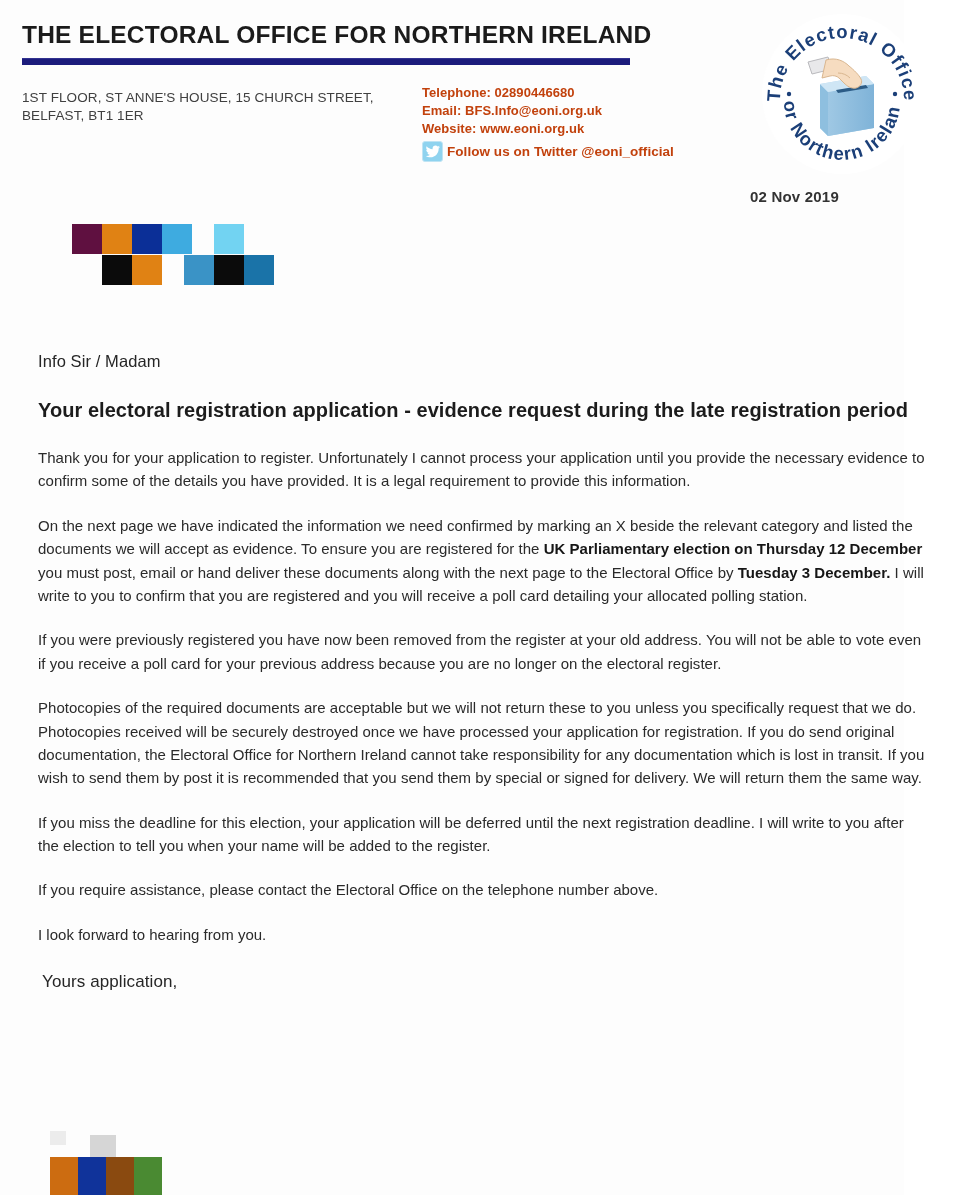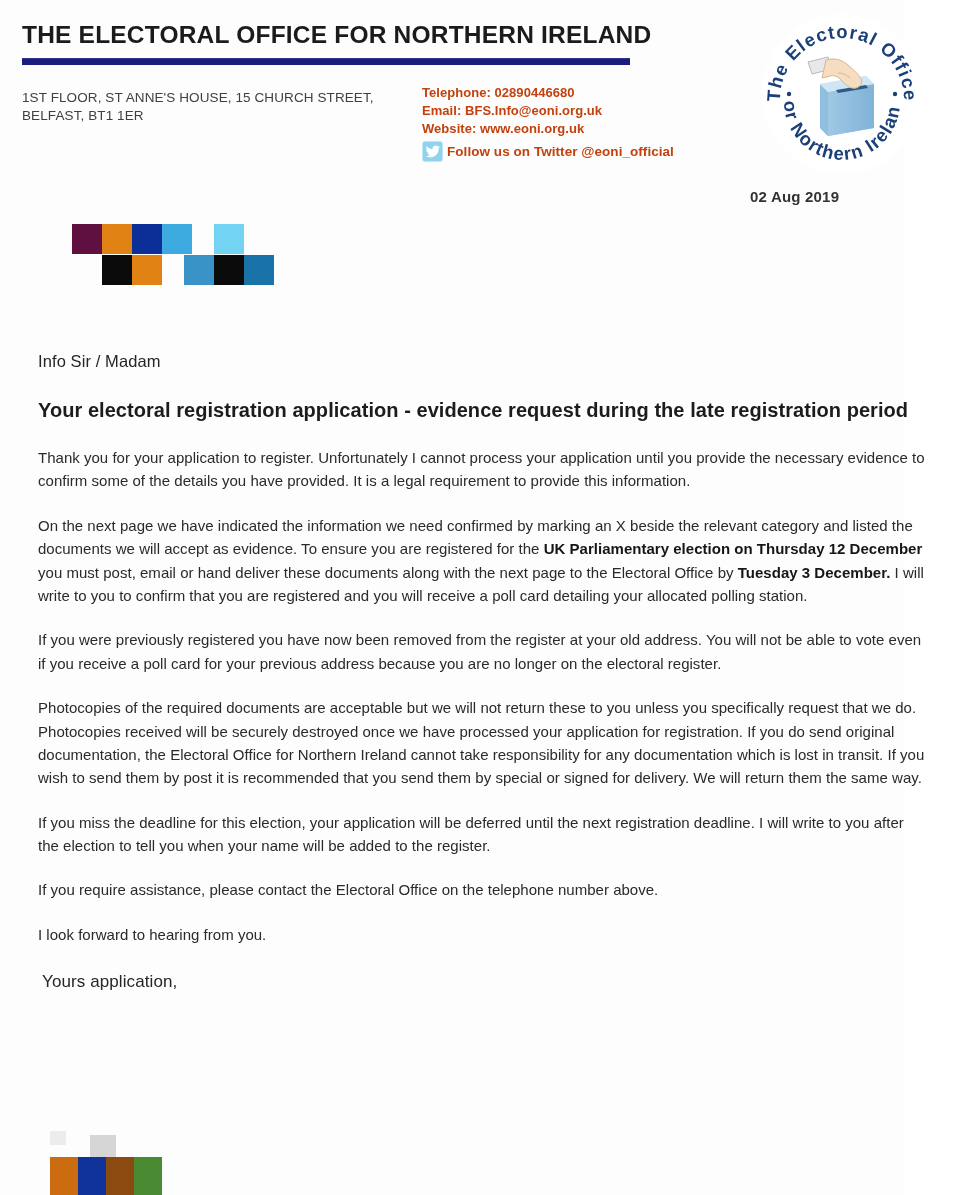--- a/index.html
+++ b/index.html
@@ -245,21 +245,21 @@
       <polygon points="62,74 108,66 116,74 70,82" fill="#cfe6f5"></polygon>
 
       <polygon points="78,80 108,75 110,78 80,83" fill="#2c5c86"></polygon>
 
       <path d="M50,52 l20,-5 4,12 -20,5 z" fill="#e8e8ea" stroke="#b9b9bd" stroke-width="1"></path>
       <path d="M68,50 c10,-3 18,1 23,6 c5,4 10,9 12,13 c2,4 -1,8 -5,9 c-5,1 -9,-2 -12,-5 l-5,-5 c-2,-2 -6,-3 -9,-2 l-8,2 z" fill="#f6dcc0" stroke="#d9b68f" stroke-width="1"></path>
       <path d="M80,63 c5,0 9,2 12,5" fill="none" stroke="#d9b68f" stroke-width="1"></path>
     </svg>
   </div>
 
-  <div class="date">02 Aug 2019</div>
+  <div class="date">02 Nov 2019</div>
 
   <div class="mosaic">
       <div class="sq" style="left: 0px; top: 0px; background: rgb(95, 16, 64);"></div>
       <div class="sq" style="left: 30px; top: 0px; background: rgb(224, 130, 20);"></div>
       <div class="sq" style="left: 60px; top: 0px; background: rgb(11, 47, 151);"></div>
       <div class="sq" style="left: 90px; top: 0px; background: rgb(62, 171, 224);"></div>
       <div class="sq" style="left: 142px; top: 0px; background: rgb(114, 211, 242);"></div>
       <div class="sq" style="left: 30px; top: 31px; background: rgb(11, 11, 11);"></div>
       <div class="sq" style="left: 60px; top: 31px; background: rgb(224, 130, 20);"></div>
       <div class="sq" style="left: 112px; top: 31px; background: rgb(58, 147, 198);"></div>

